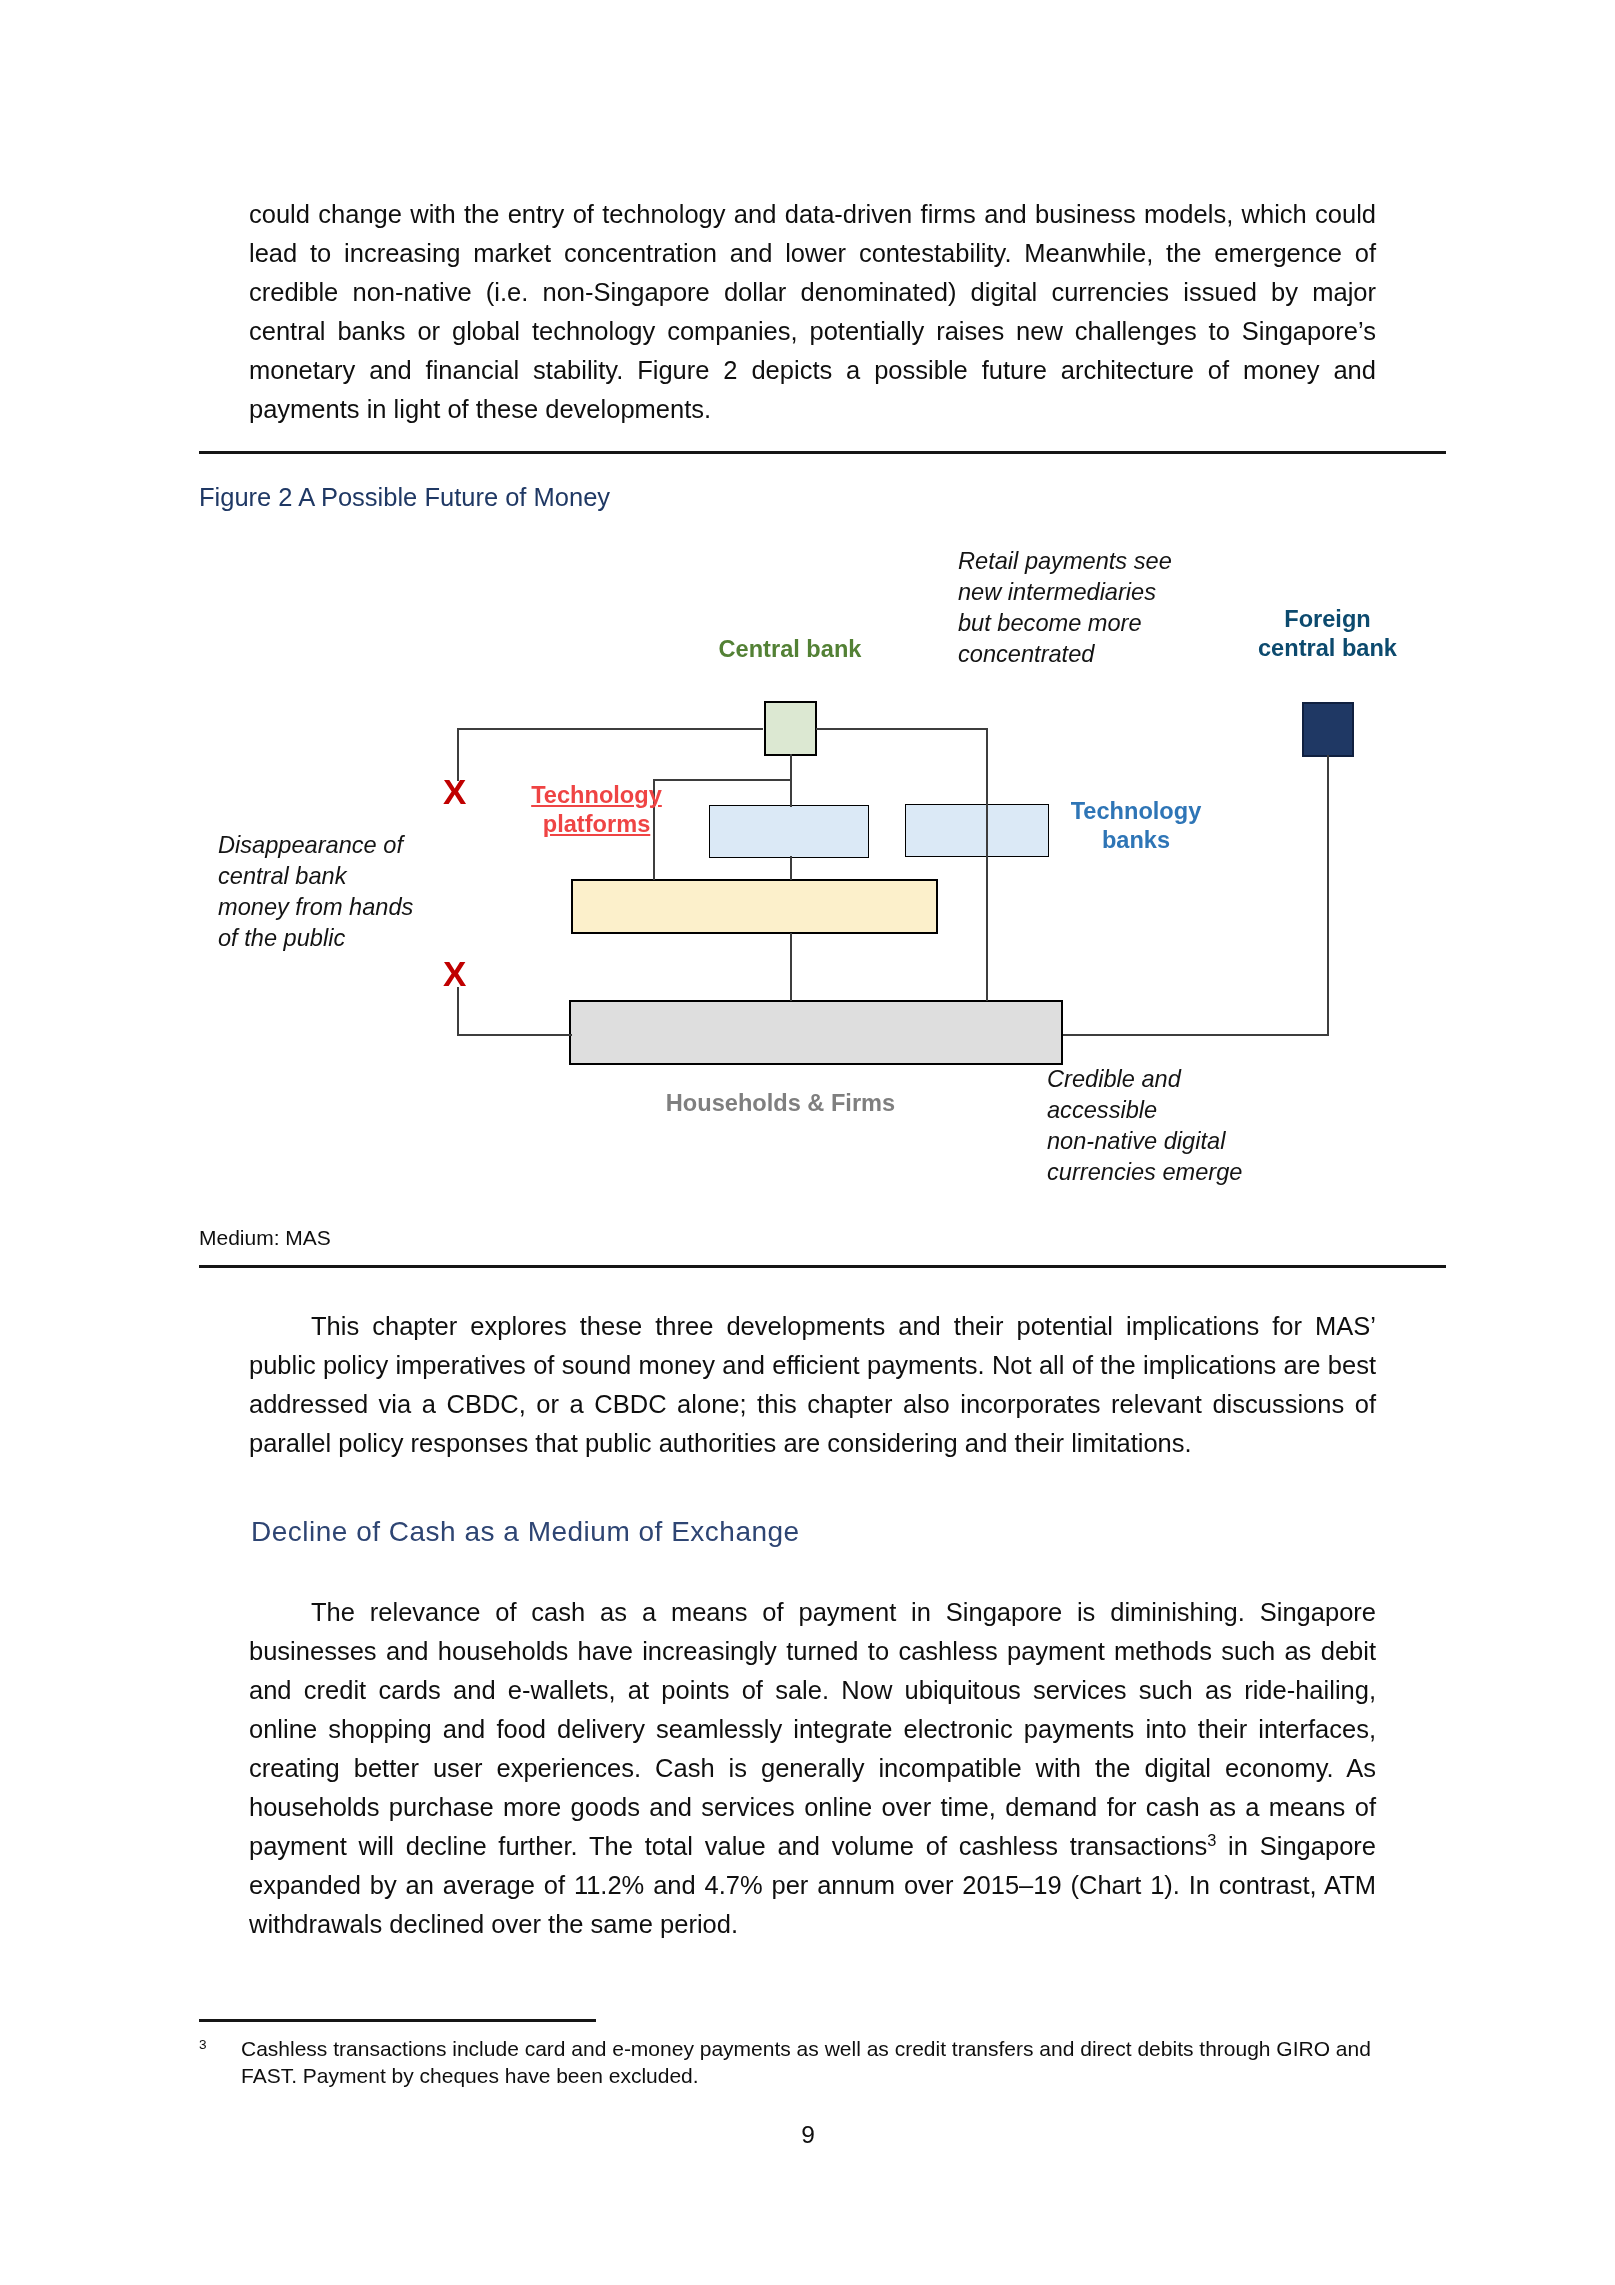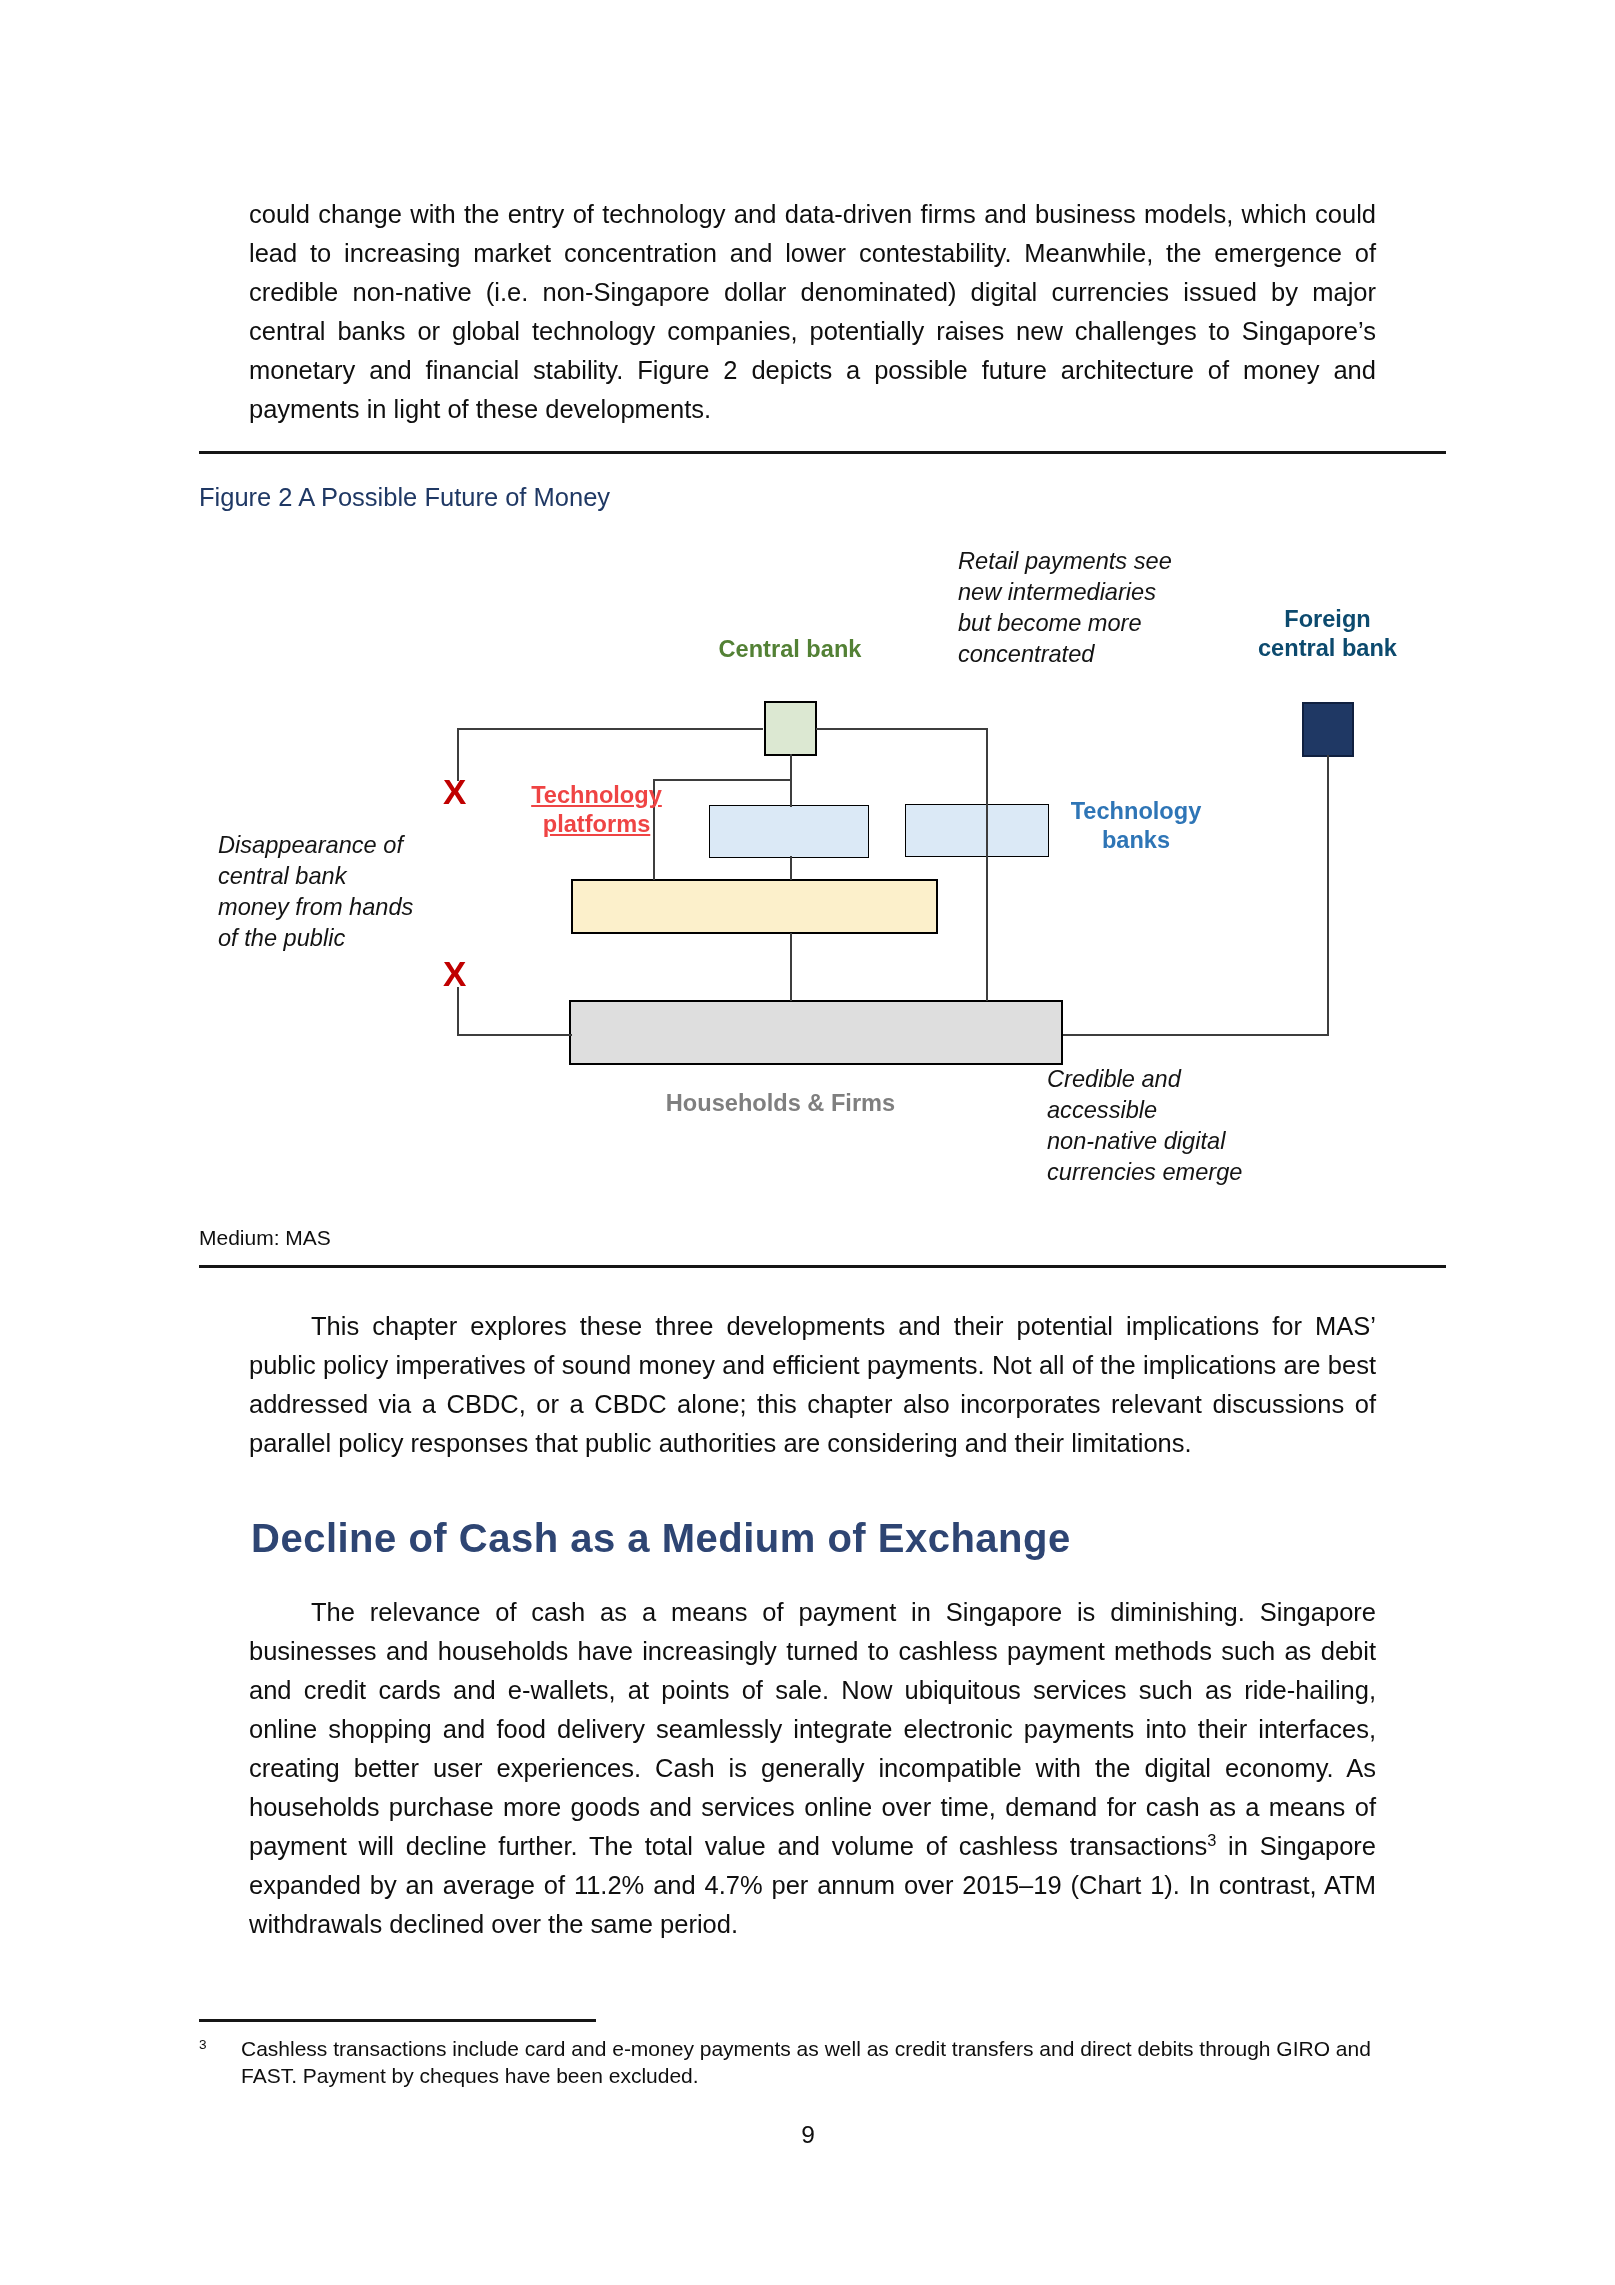--- a/index.html
+++ b/index.html
@@ -5,21 +5,21 @@
   html,body{margin:0;padding:0;background:#ffffff;}
   .page{
     position:relative;width:1616px;height:2286px;background:#ffffff;
     font-family:"Liberation Sans",sans-serif;color:#0f0f0f;overflow:hidden;
   }
   .para{position:absolute;left:249px;width:1127px;text-align:justify;font-size:25.5px;line-height:39px;}
   .indent{text-indent:62px;}
   .rule{position:absolute;height:2.7px;background:#161616;}
   .fig-title{position:absolute;left:199px;top:483px;font-size:25.5px;color:#1F3864;}
   .fig-title .b{font-weight:400;}
-  .section-heading{position:absolute;left:251px;top:1516px;font-size:40px;font-weight:700;color:#2E4573;letter-spacing:0.5px;}
+  .section-heading{position:absolute;left:251px;top:1516px;font-size:28px;font-weight:400;color:#2E4573;letter-spacing:0.5px;}
   .source{position:absolute;left:199px;top:1226px;font-size:21px;color:#0f0f0f;}
   .fig-canvas{position:absolute;left:199px;top:509px;width:1247px;height:709px;}
   .bx{position:absolute;border:2.7px solid #000;box-sizing:border-box;}
   #bx-central{left:565px;top:192px;width:53px;height:55px;background:#DCE8D2;}
   #bx-foreign{left:1103px;top:193px;width:52px;height:55px;background:#1F3864;border-color:#10203f;}
   #bx-blue-left{left:510px;top:296px;width:160px;height:53px;background:#DBE9F6;border-width:1.8px;}
   #bx-blue-right{left:706px;top:295px;width:144px;height:53px;background:#DBE9F6;border-width:1.8px;}
   #bx-yellow{left:372px;top:370px;width:367px;height:55px;background:#FCF0CB;}
   #bx-gray{left:370px;top:491px;width:494px;height:65px;background:#DEDEDE;}
   .ln{position:absolute;background:#3d3d3d;}

